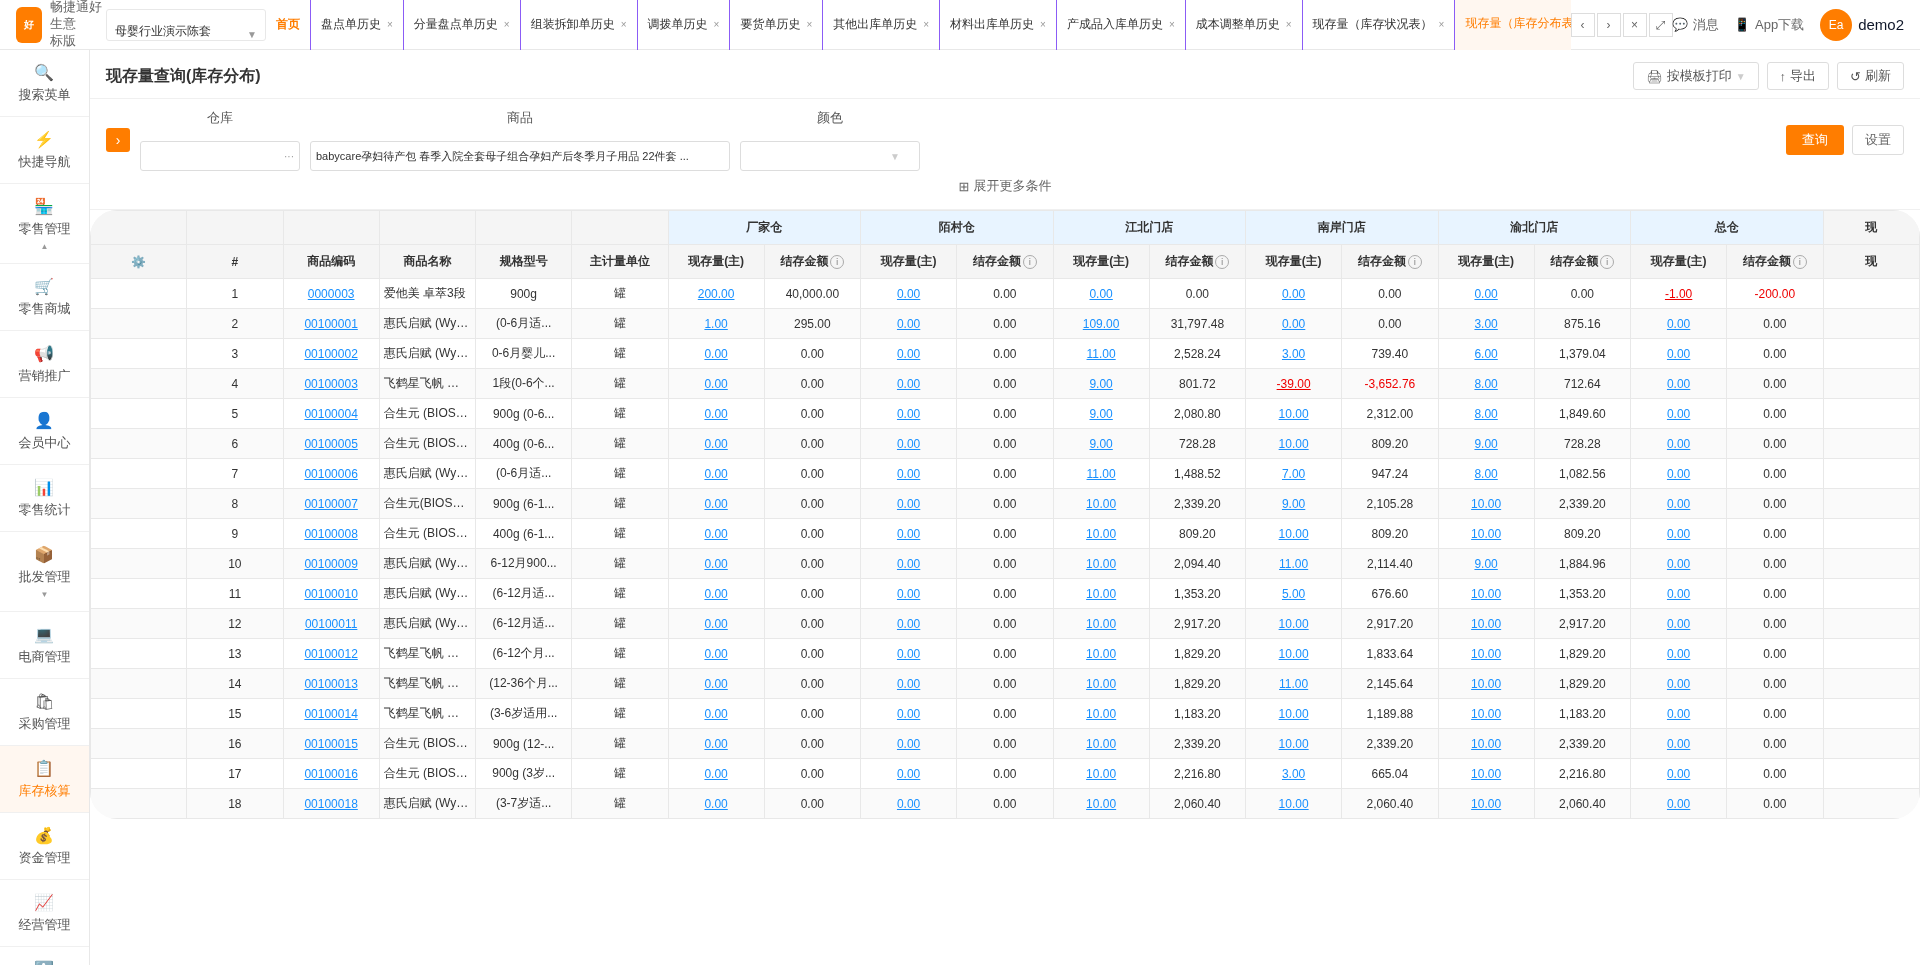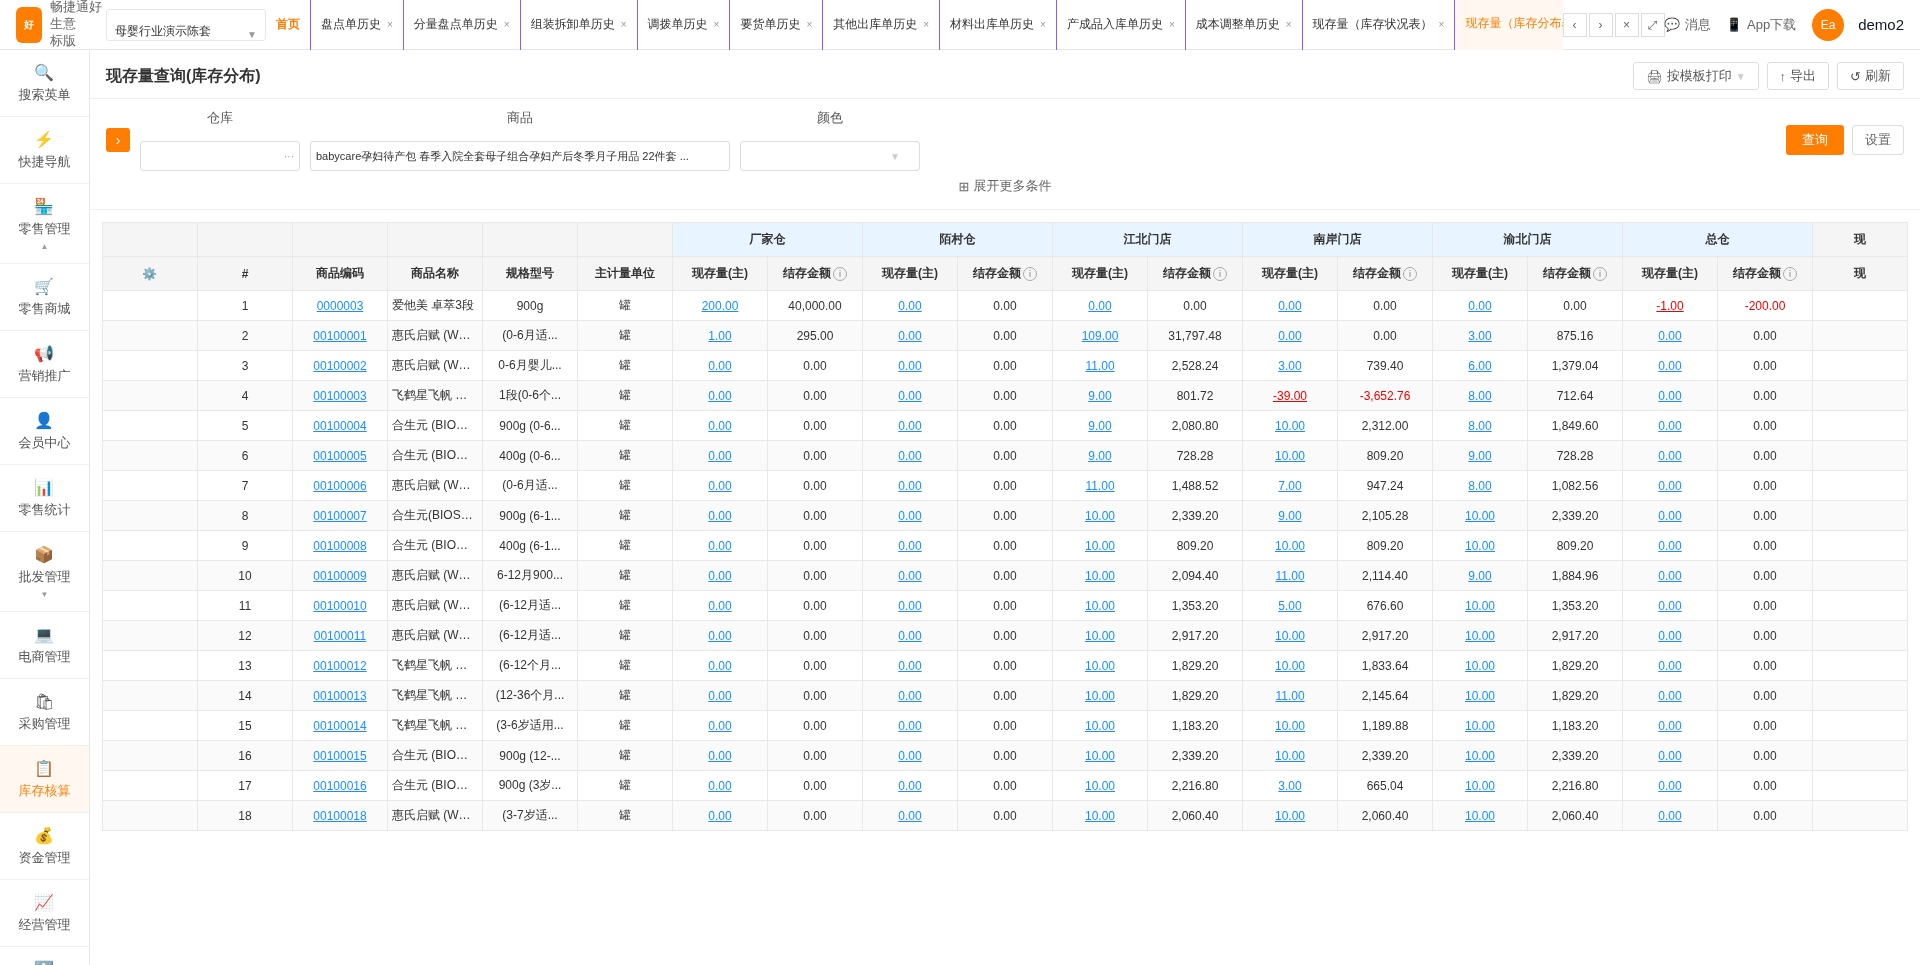--- a/index.html
+++ b/index.html
@@ -291,21 +291,22 @@
     .input-ellipsis {
       position: absolute;
       right: 6px;
       color: #999;
       font-size: 10px;
     }
 
     
     .table-container {
       overflow-x: auto;
-      margin: 12px;
+      margin: 0;
+      border-radius: 27px;
     }
     table {
       width: 100%;
       border-collapse: collapse;
       table-layout: fixed;
     }
     thead tr {
       background: #f5f5f5;
     }
     thead th {
@@ -431,21 +432,21 @@
 
   <div class="header-right">
     <div class="header-icon-btn">
       <span>💬</span>
       <span>消息</span>
     </div>
     <div class="header-icon-btn">
       <span>📱</span>
       <span>App下载</span>
     </div>
-    <div style="display:flex;align-items:center;gap:14px;cursor:pointer;justify-content:center;">
+    <div style="display:flex;align-items:center;gap:6px;cursor:pointer;justify-content:center;">
       <div class="avatar">Ea</div>
       <span class="username">demo2</span>
     </div>
   </div>
 </div>
 
 <div class="sidebar">
   <div class="sidebar-item">
     <div class="sidebar-icon">🔍</div>
     <span>搜索英单</span>

